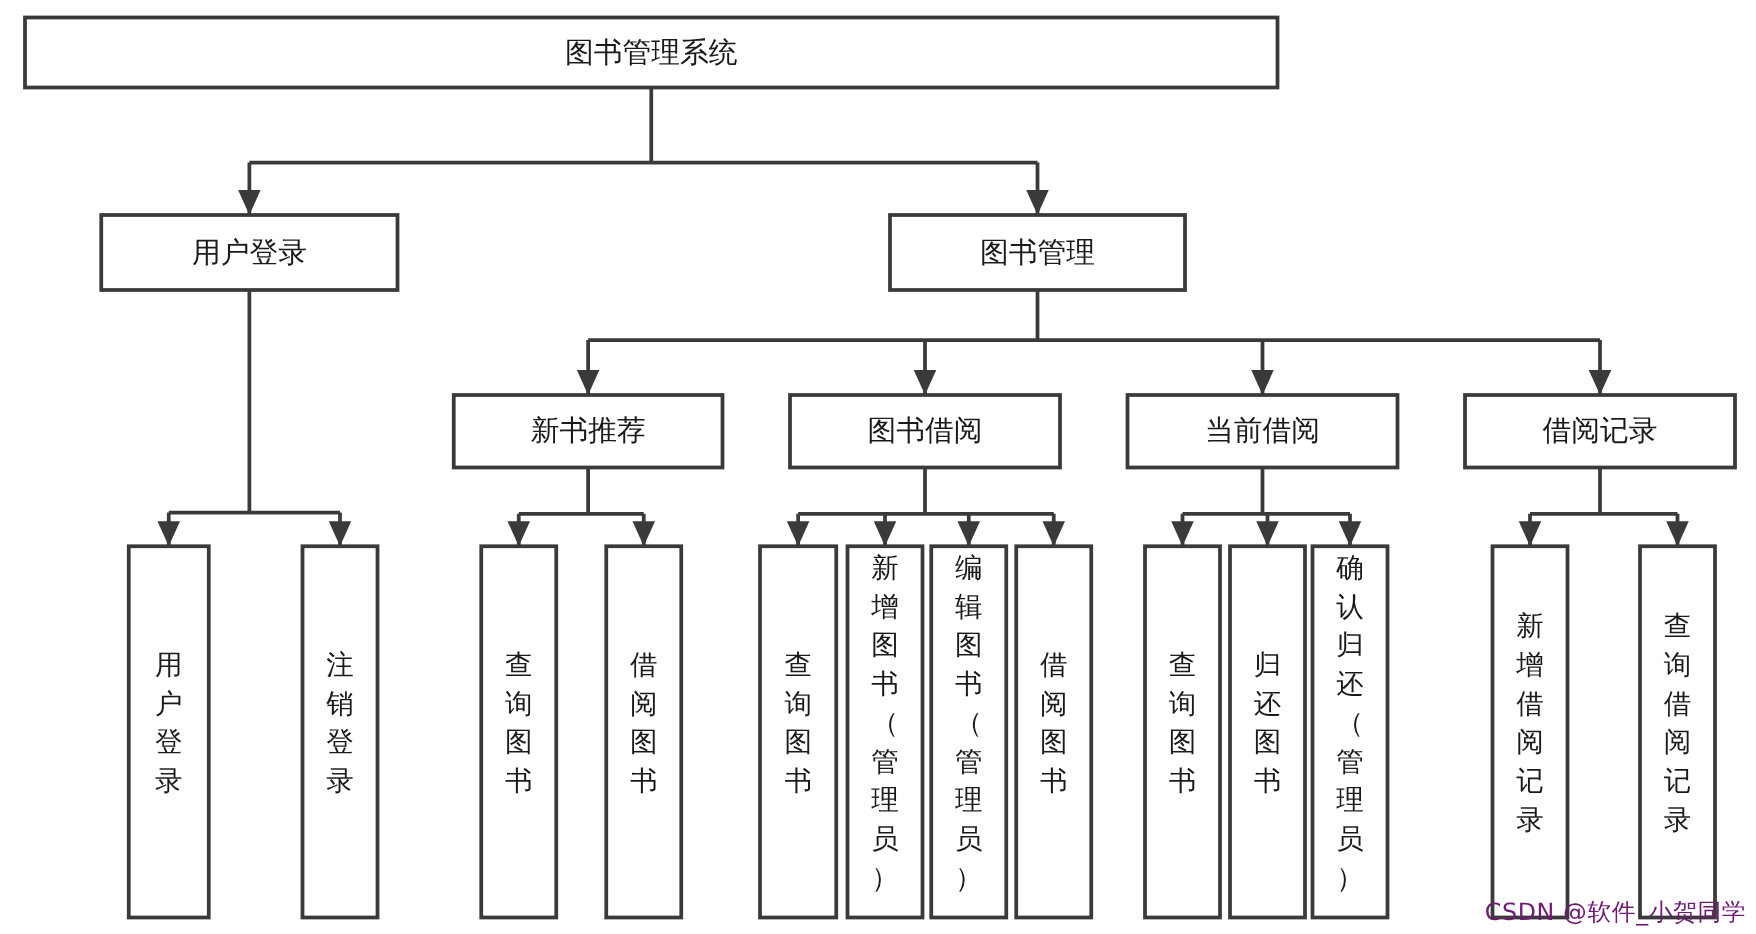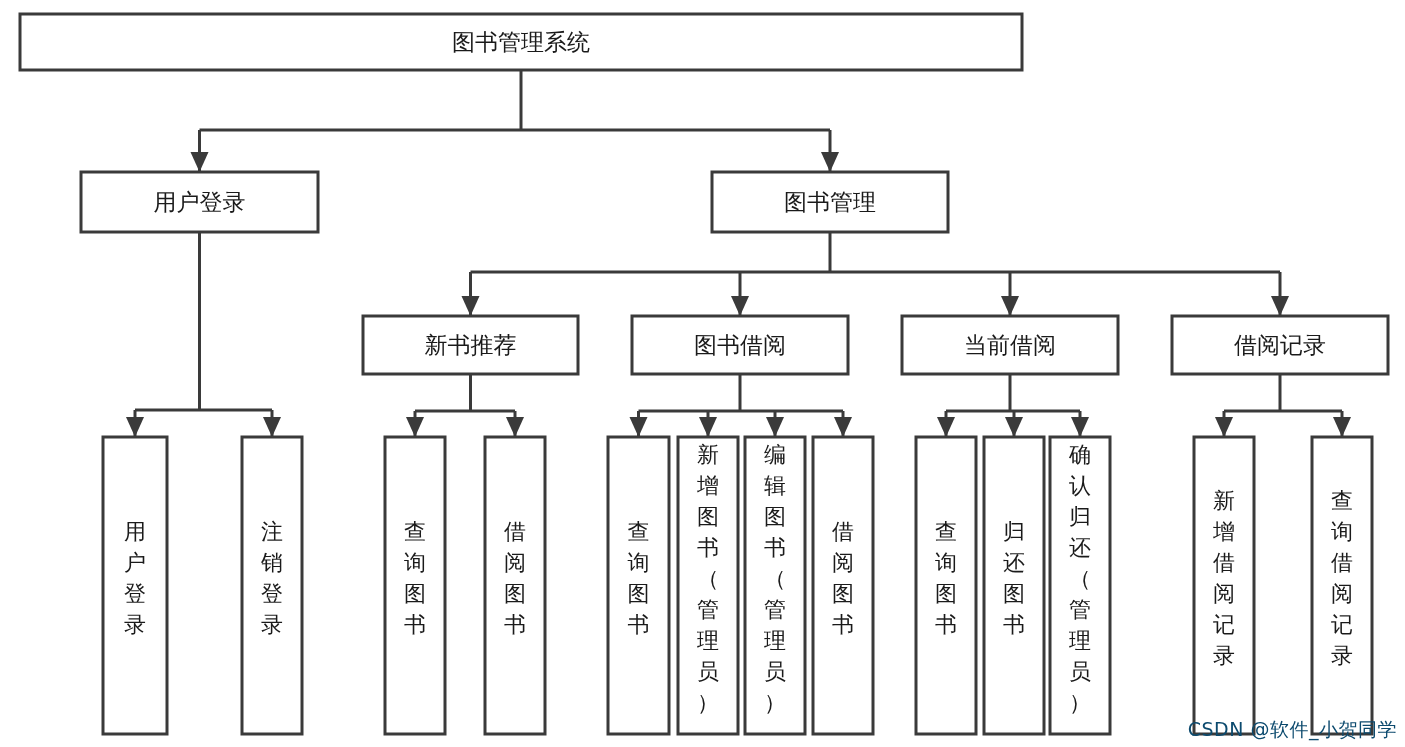--- a/index.html
+++ b/index.html
@@ -50,21 +50,21 @@
     stroke-linecap: butt;
   }
   .arrow-head {
     fill: #3a3a3a;
     stroke: none;
   }
   .watermark {
     position: absolute;
     right: 8px;
     bottom: 4px;
-    color: #0c4a6e;
+    color: #701a75;
     font-size: 19px;
     font-family: "DejaVu Sans", "Liberation Sans", sans-serif;
     letter-spacing: 0.5px;
     white-space: nowrap;
     user-select: none;
   }
 </style>
 </head>
 <body>
 

